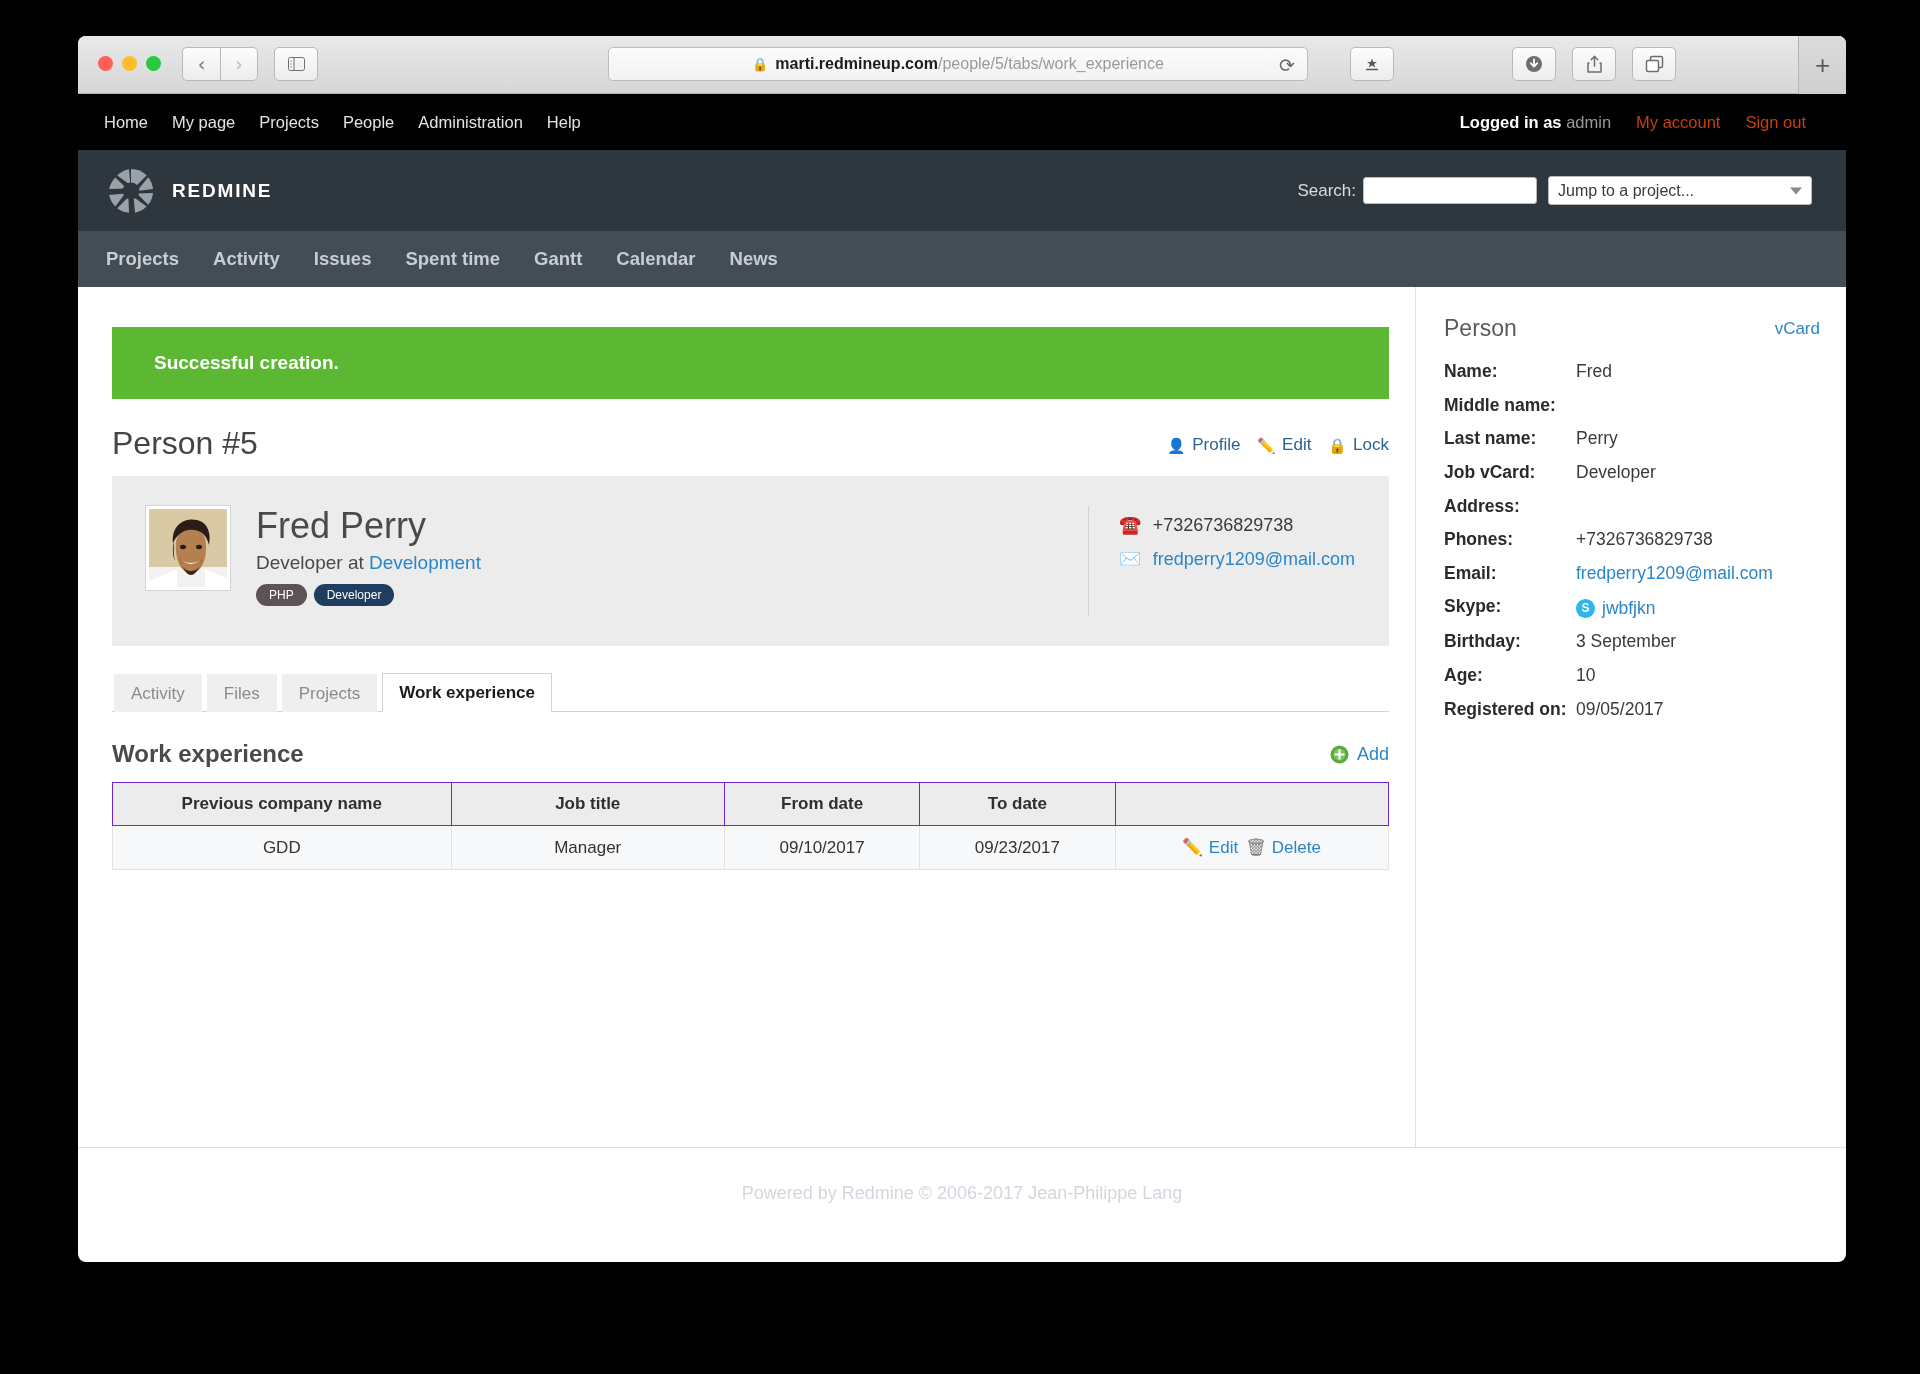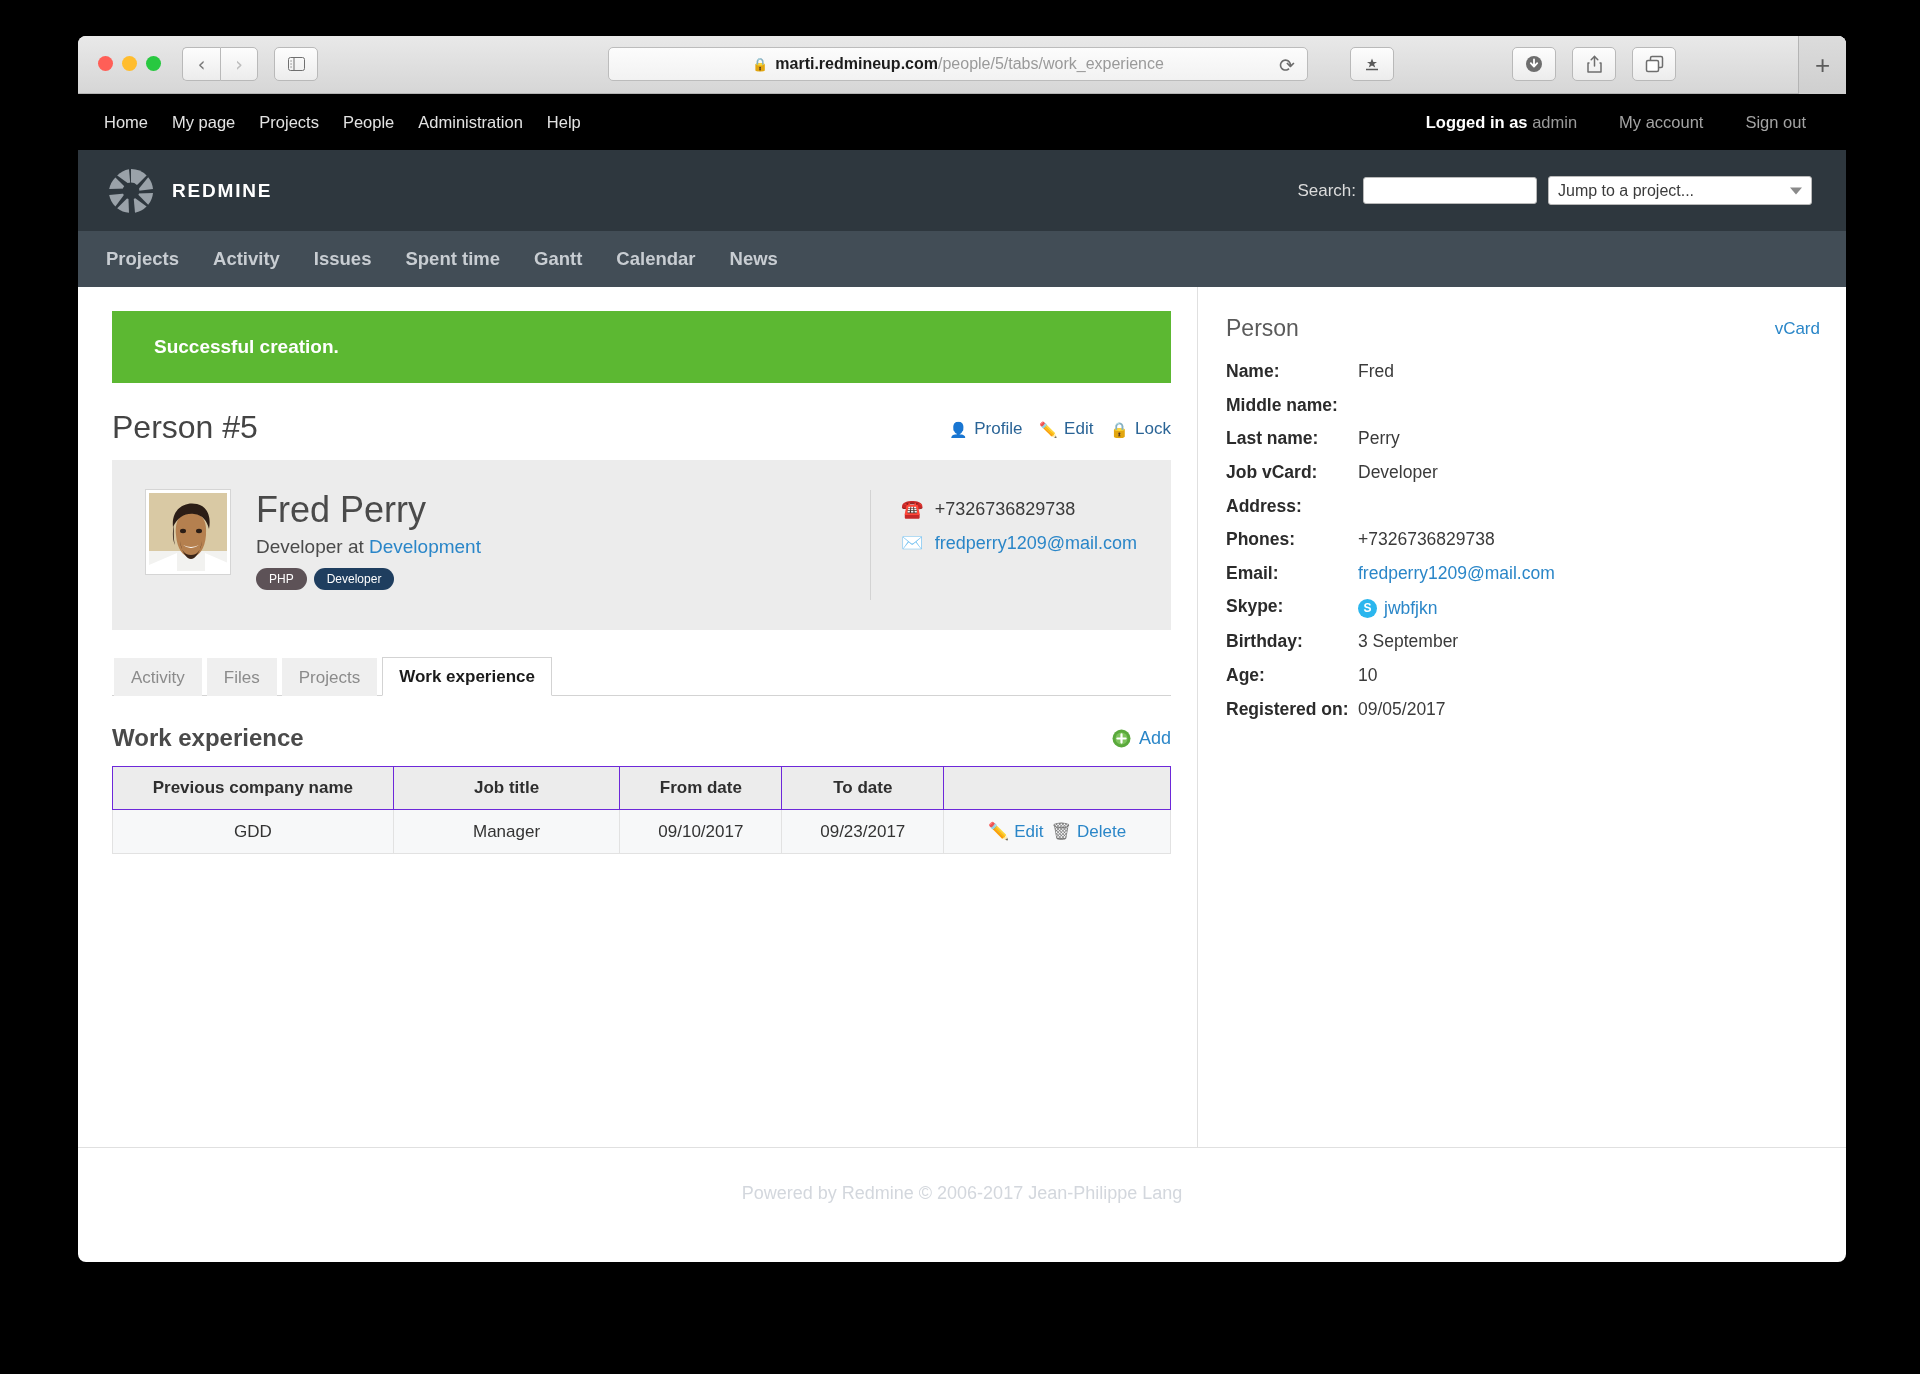--- a/index.html
+++ b/index.html
@@ -79,24 +79,24 @@
   #top-menu {
     height: 56px;
     background: #000;
     color: #bfbfbf;
     display: flex; align-items: center;
     font-size: 16.5px;
     padding: 0 40px 0 26px;
   }
   #top-menu-left { display: flex; gap: 24px; }
   #top-menu-left a { color: #e3e3e3; text-decoration: none; }
-  #top-menu-right { margin-left: auto; display: flex; align-items: center; gap: 42px; }
+  #top-menu-right { margin-left: auto; display: flex; align-items: center; gap: 25px; }
   #top-menu-right .loggedin { color: #fff; font-weight: 700; }
   #top-menu-right .loggedin span { color: #9a9a9a; font-weight: 400; }
-  #top-menu-right a { color: #a3a3a3; text-decoration: none; }
+  #top-menu-right a { color: #c2410c; text-decoration: none; }
 
   
   #rm-header {
     height: 81px;
     background: #2e373e;
     display: flex; align-items: center;
     padding: 0 34px 0 28px;
     position: relative;
   }
   #logo-wrap { display: flex; align-items: center; gap: 16px; }
@@ -134,22 +134,22 @@
     gap: 34px;
   }
   #main-menu a {
     color: #c8cdd2; text-decoration: none;
     font-size: 18.5px; font-weight: 700;
   }
 
   
   #content-wrap { display: flex; height: 860px; background: #fff; }
   #main-col {
-    width: 1120px;
-    padding: 24px 26px 0 34px;
+    width: 1338px;
+    padding: 40px 26px 0 34px;
     border-right: 1px solid #e0e0e0;
   }
   #side-col { flex: 1; padding: 28px 26px 0 28px; }
 
   
   #flash-success {
     background: #5cb832;
     color: #fff;
     font-size: 19px; font-weight: 700;
     padding: 25px 0 25px 42px;

